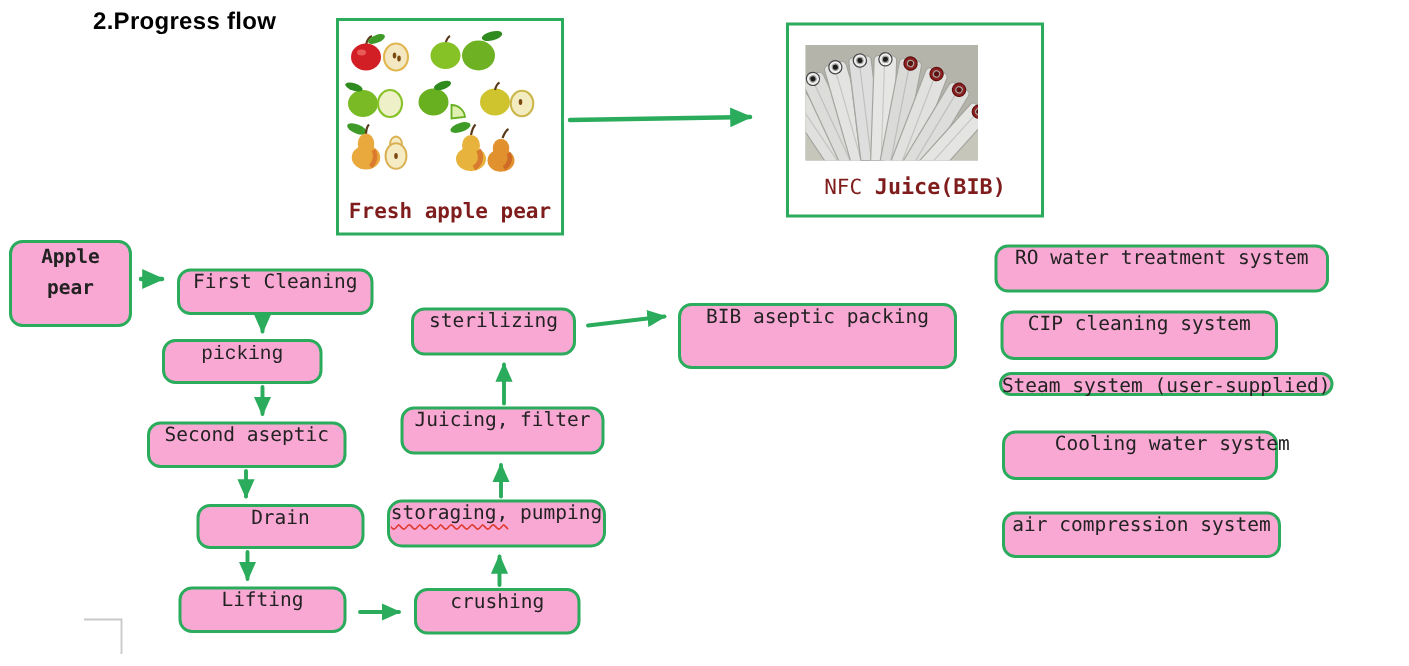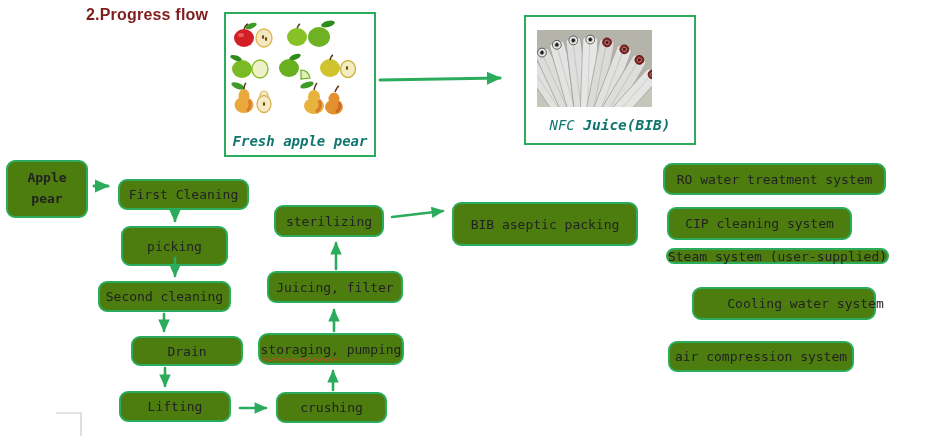--- a/index.html
+++ b/index.html
@@ -1,40 +1,40 @@
 <!DOCTYPE html>
 <html style="--accent-green: #2bac5c; --text: #222222; --squiggle-red: #e03a2f; --photo-gray: #b4b4aa;"><head>
 <meta charset="utf-8">
 <style>
   html,body{margin:0;padding:0;background:#ffffff;}
   #canvas{
     position:relative;width:939px;height:444px;background:#ffffff;overflow:hidden;
     font-family:"DejaVu Sans Mono","Liberation Mono",monospace;color:#222;
   }
   .title{
-    position:absolute;left:86px;top:6px;margin:0;
+    position:absolute;left:62px;top:6px;margin:0;
     font-family:"Liberation Sans","DejaVu Sans",sans-serif;
-    font-size:16px;font-weight:bold;color:#7f1d1d;letter-spacing:.2px;
+    font-size:16px;font-weight:bold;color:#000000;letter-spacing:.2px;
   }
   
   .imgbox{position:absolute;background:#fff;border:2px solid var(--accent-green,#2bac5c);}
   .imgbox .imglabel{
     position:absolute;left:0;right:0;text-align:center;
-    font-weight:bold;font-size:14px;color:#0f766e;font-style:italic;
+    font-weight:bold;font-size:14px;color:#7f1d1d;
   }
   .fruitbox{left:224px;top:12px;width:148px;height:141px;}
   .fruitbox .imglabel{bottom:6px;}
   .nfcbox{left:524px;top:15px;width:168px;height:126px;}
   .nfcbox .photo{position:absolute;left:11px;top:13px;width:115px;height:77px;background:#b4b4aa;overflow:hidden;}
   .nfcbox .imglabel{bottom:10px;font-weight:normal;}
   .nfcbox .imglabel .b{font-weight:bold;font-size:14.5px;}
   
   .fbox{
     position:absolute;border:2px solid var(--accent-green,#2bac5c);border-radius:9px;
-    background:#4d7c0f;display:flex;align-items:center;justify-content:center;
+    background:#f9a8d4;display:flex;justify-content:center;
     font-size:13px;white-space:nowrap;box-sizing:border-box;
   }
   .fbox.bold{font-weight:bold;}
   .fbox .lines{text-align:center;line-height:1.6;}
   .squiggle{
     text-decoration:underline;text-decoration-color:#e03a2f;
     text-decoration-style:wavy;text-decoration-thickness:1px;text-underline-offset:3px;
   }
   .arrows{position:absolute;left:0;top:0;pointer-events:none;}
 </style>
@@ -161,25 +161,25 @@
 
   <div class="fbox bold" style="left:6px;top:160px;width:82px;height:58px;">
     <div class="lines">
         <div>Apple</div>
         <div>pear</div>
       </div>
   </div>
   <div class="fbox" style="left:118px;top:179px;width:131px;height:31px;">
       <span>First Cleaning</span>
     </div>
-  <div class="fbox" style="left:121px;top:226px;width:107px;height:40px;">
+  <div class="fbox" style="left:108px;top:226px;width:107px;height:30px;font-family:Liberation Mono, monospace;">
       <span>picking</span>
     </div>
   <div class="fbox" style="left:98px;top:281px;width:133px;height:31px;">
-      <span>Second cleaning</span>
+      <span>Second aseptic</span>
     </div>
   <div class="fbox" style="left:131px;top:336px;width:112px;height:30px;">
       <span>Drain</span>
     </div>
   <div class="fbox" style="left:119px;top:391px;width:112px;height:31px;">
       <span>Lifting</span>
     </div>
   <div class="fbox" style="left:276px;top:392px;width:111px;height:31px;">
       <span>crushing</span>
     </div>
@@ -198,21 +198,21 @@
 
   <div class="fbox" style="left:663px;top:163px;width:223px;height:32px;">
       <span>RO water treatment system</span>
     </div>
   <div class="fbox" style="left:667px;top:207px;width:185px;height:33px;">
       <span>CIP cleaning system</span>
     </div>
   <div class="fbox" style="left:666px;top:248px;width:223px;height:16px;">
       <span>Steam system (user-supplied)</span>
     </div>
-  <div class="fbox" style="left:692px;top:287px;width:184px;height:33px;padding-left:43px;">
+  <div class="fbox" style="left:668px;top:287px;width:184px;height:33px;padding-left:43px;">
       <span>Cooling water system</span>
     </div>
   <div class="fbox" style="left:668px;top:341px;width:186px;height:31px;">
       <span>air compression system</span>
     </div>
 
   <svg class="arrows" width="939" height="444" viewBox="0 0 939 444">
     <defs>
       <marker id="ah" viewBox="0 0 9 8" markerWidth="5" markerHeight="4.4" refX="8" refY="4" orient="auto">
         <path d="M0,0 L9,4 L0,8 z" fill="#2bac5c"></path>

